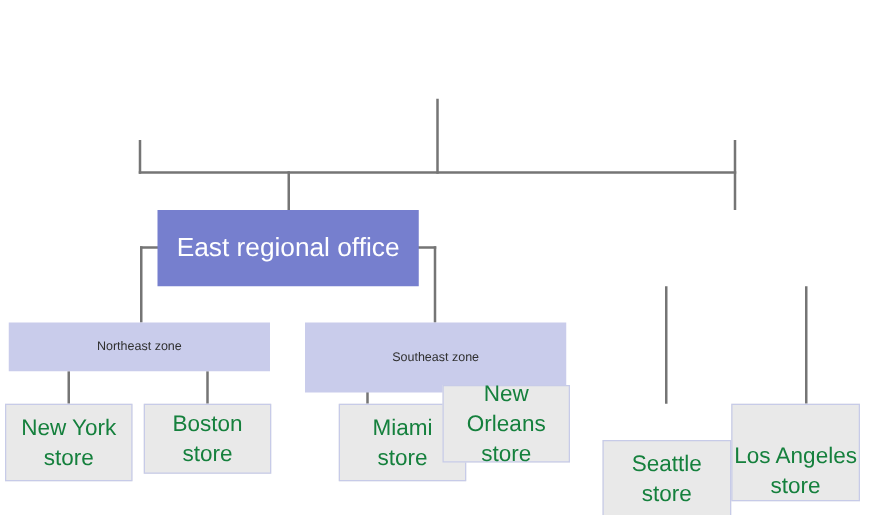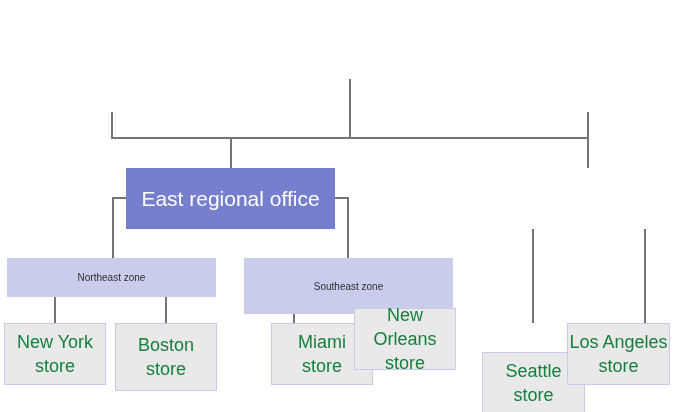--- a/index.html
+++ b/index.html
@@ -89,34 +89,34 @@
     <span class="label">Northeast zone</span>
   </div>
   <div class="node zone" style="left:244px; top:258px; width:209px; height:56px;">
     <span class="label">Southeast zone</span>
   </div>
 
   <div class="node store" style="left:4px; top:323px; width:102px; height:62px;">
     <span class="label">New York
 store</span>
   </div>
-  <div class="node store" style="left:115px; top:323px; width:102px; height:68px;">
+  <div class="node store" style="left:115px; top:323px; width:102px; height:56px;">
     <span class="label">Boston
 store</span>
   </div>
   <div class="node store" style="left:243px; top:323px; width:102px; height:62px;margin-left:28px;">
     <span class="label">Miami
 store</span>
   </div>
   <div class="node store" style="left:354px; top:308px; width:102px; height:62px;">
     <span class="label">New Orleans
 store</span>
   </div>
   <div class="node store" style="left:482px; top:323px; width:103px; height:62px;margin-top:29px;">
     <span class="label">Seattle
 store</span>
   </div>
-  <div class="node store" style="left:567px; top:323px; width:103px; height:62px;">
+  <div class="node store" style="left:585px; top:323px; width:103px; height:78px;align-items:flex-end;">
     <span class="label">Los Angeles
 store</span>
   </div>
 
 </div>
 
 </body></html>

